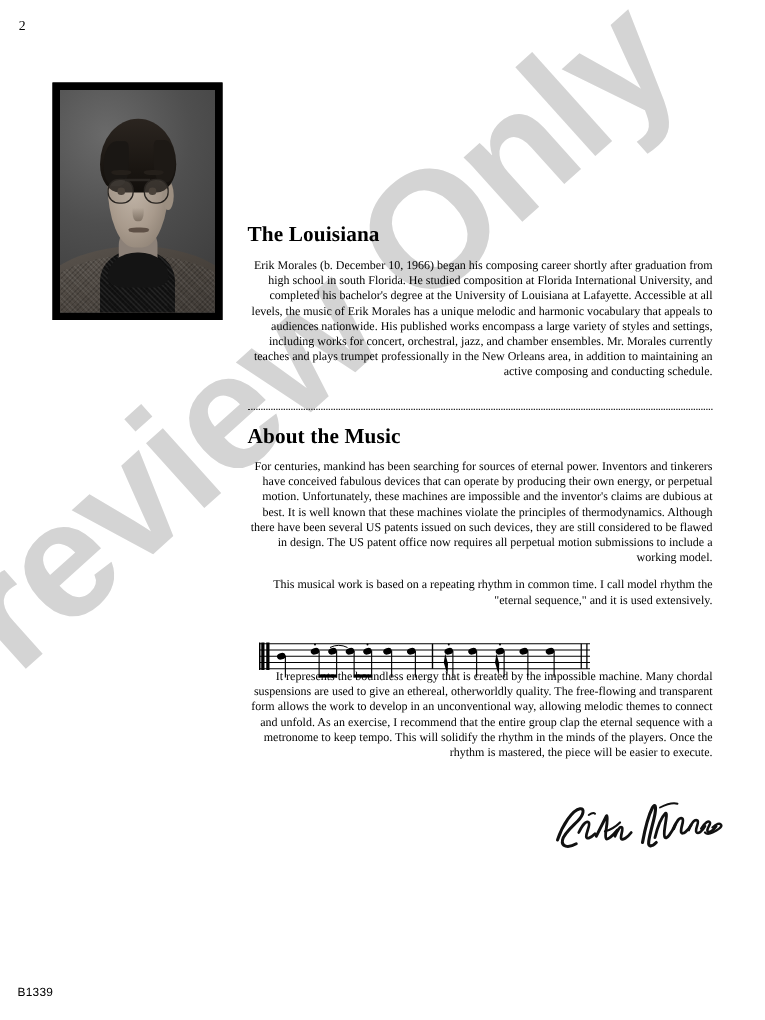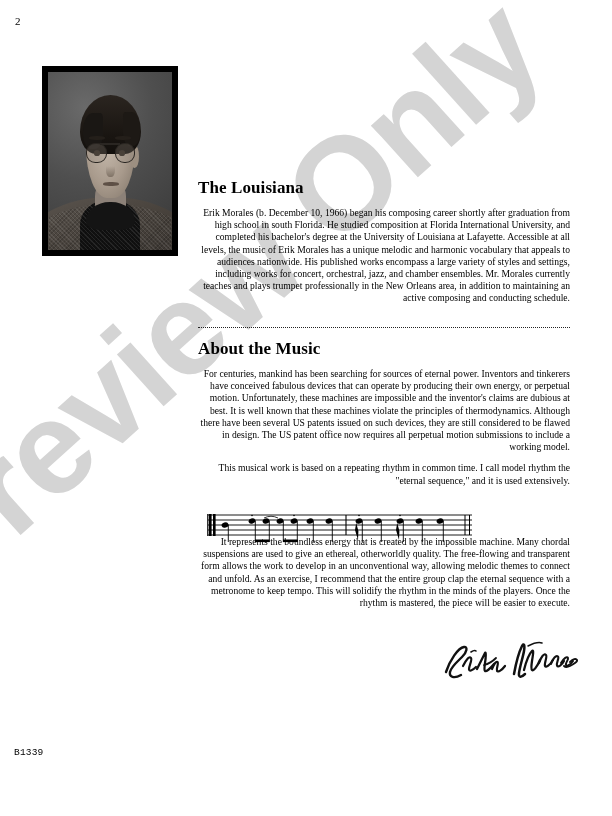--- a/index.html
+++ b/index.html
@@ -50,23 +50,23 @@
     top: 15px;
     font-size: 11px;
     font-family: "Liberation Serif", serif;
     z-index: 10;
   }
 
   
   #catalog-number {
     position: absolute;
     left: 14px;
-    top: 747px;
+    top: 789px;
     font-size: 9.5px;
-    font-family: Liberation Mono, monospace;
+    font-family: Liberation Sans, sans-serif;
     letter-spacing: 0.2px;
     z-index: 10;
   }
 
   
   #composer-photo {
     position: absolute;
     left: 42px;
     top: 66px;
     width: 136px;

